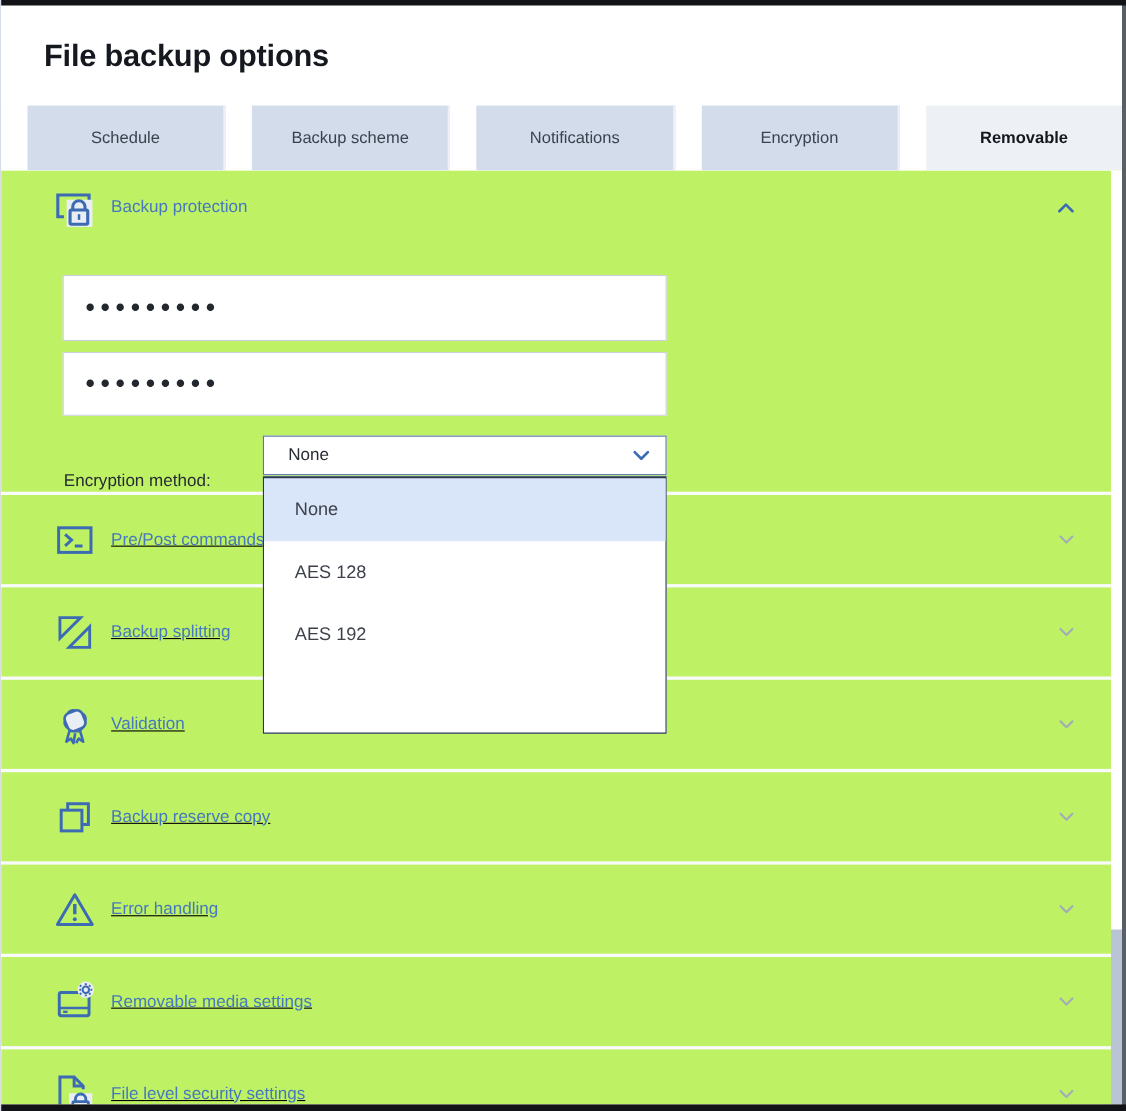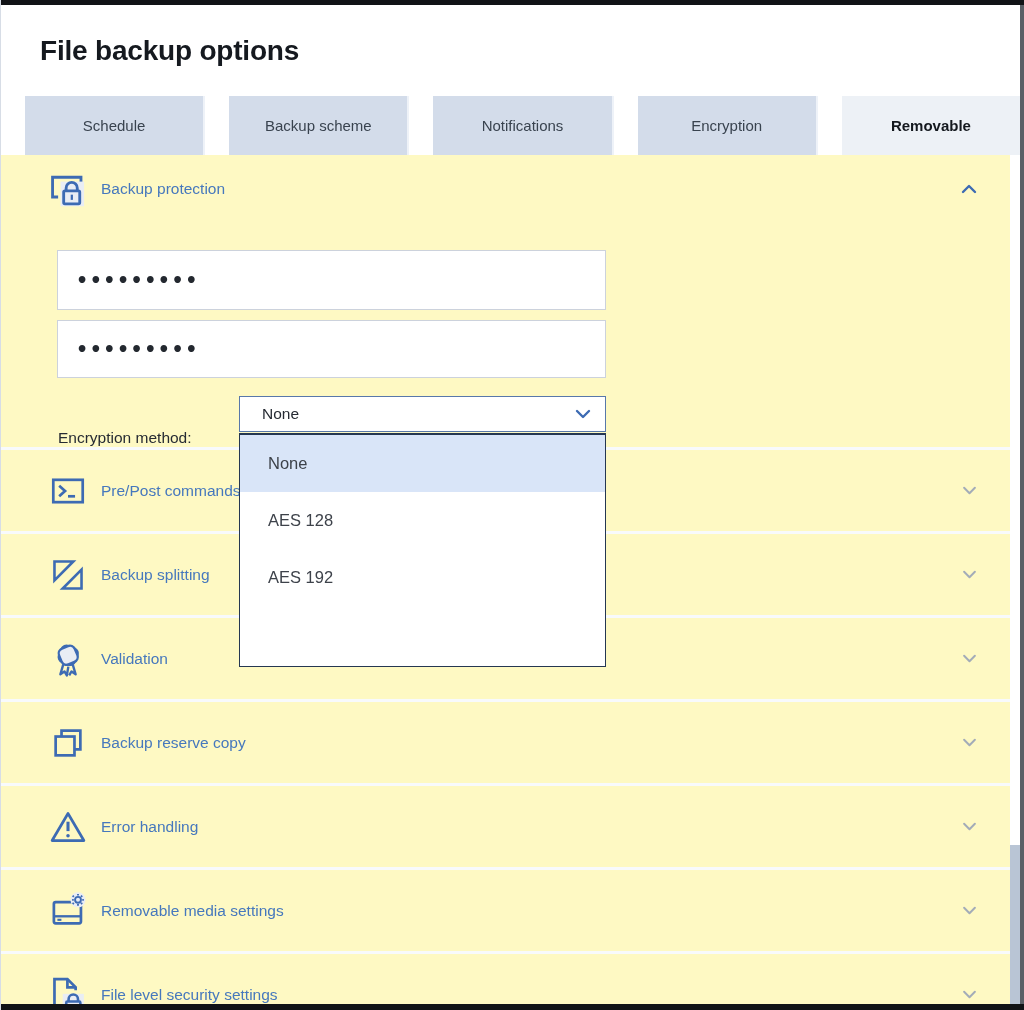--- a/index.html
+++ b/index.html
@@ -15,30 +15,30 @@
   .header { position:absolute; left:0; top:5px; width:1019px; height:91px; background:#fff; display:flex; align-items:center; }
   .header .title { padding-left:39px; font-size:28px; font-weight:700; color:#15191f; letter-spacing:-0.2px; }
 
   .tabbar { position:absolute; left:0; top:96px; width:1019px; height:59px; display:flex; }
   .tab { flex:1 1 0; display:flex; align-items:center; justify-content:center; background:#d3dcea; color:#39434f; font-size:15px; border-right:2px solid #eef2f8; cursor:default;margin-left:24px; }
   .tab:last-child { border-right:none; }
   .tab.active { background:#edf1f6; color:#14181e; font-weight:700; }
 
   .content { position:absolute; left:0; top:155px; width:1019px; height:849px; background:#f8fafc; overflow:hidden; }
 
-  .section { background:#fef9c3; }
+  .section { background:#bef264; }
   .sec-expanded { position:relative; width:1019px; height:292px; }
 
   .sec-head { display:flex; align-items:center; padding-left:45px; position:relative; height:68px; }
   .sec-head .icn { width:44px; height:44px; display:flex; align-items:center; justify-content:center; flex:0 0 44px; }
   .sec-head .lbl { margin-left:11px; font-size:15.5px; color:#4678bd; }
   .sec-head .chev { position:absolute; right:37px; top:50%; transform:translateY(-50%); width:28px; height:20px; display:flex; align-items:center; justify-content:center; }
 
   .row { width:1019px; height:81px; margin-top:3px; }
-  .row .sec-head { height:81px; }
+  .row .sec-head { height:81px;text-decoration:underline; }
   .row-last { height:50px; overflow:hidden;text-align:center; }
 
   .field { position:absolute; left:56px; width:549px; height:60px; background:#fff; border:1px solid #ccd2dc; }
   .field input { width:100%; height:100%; border:none; outline:none; background:transparent; padding-left:18px; font-family:"DejaVu Sans", sans-serif; font-size:19px; font-weight:700; letter-spacing:1.5px; color:#23282f; }
   .field-1 { top:95px; }
   .field-2 { top:165px; height:58px; }
 
   .enc-label { position:absolute; left:57px; top:250px; font-size:15.5px; color:#262b33;margin-top:24px; }
   .select { position:absolute; left:238px; top:241px; width:367px; height:36px; background:#fff; border:1px solid #5878aa; display:flex; align-items:center; }
   .select .val { padding-left:22px; font-size:15.5px; color:#262b33; }

